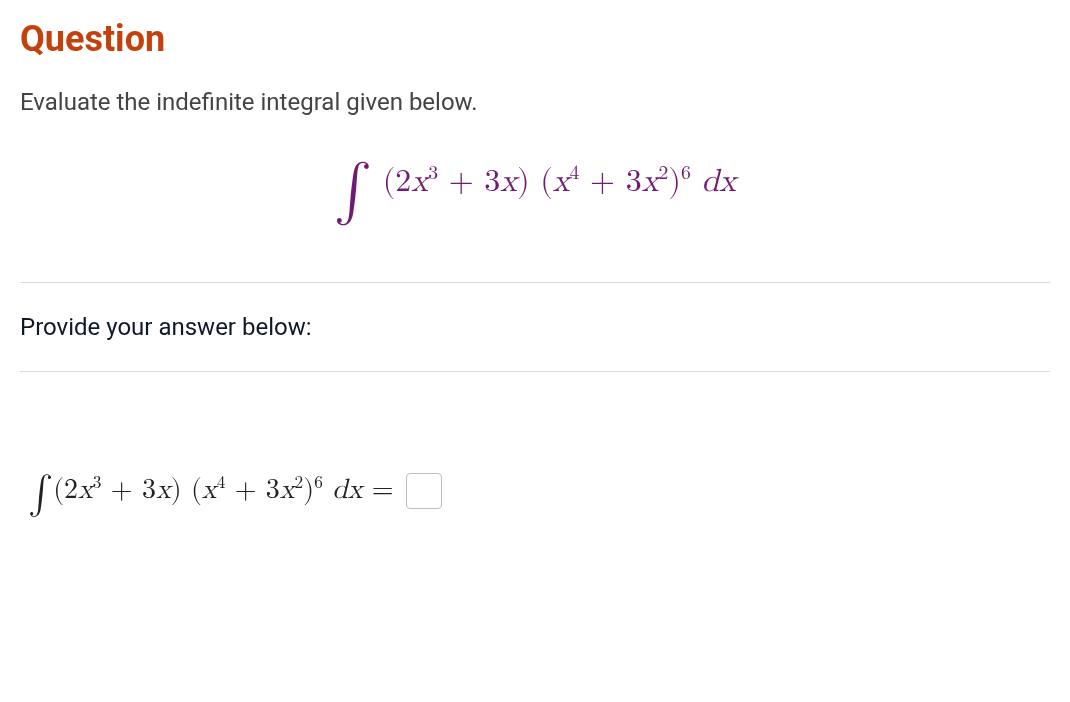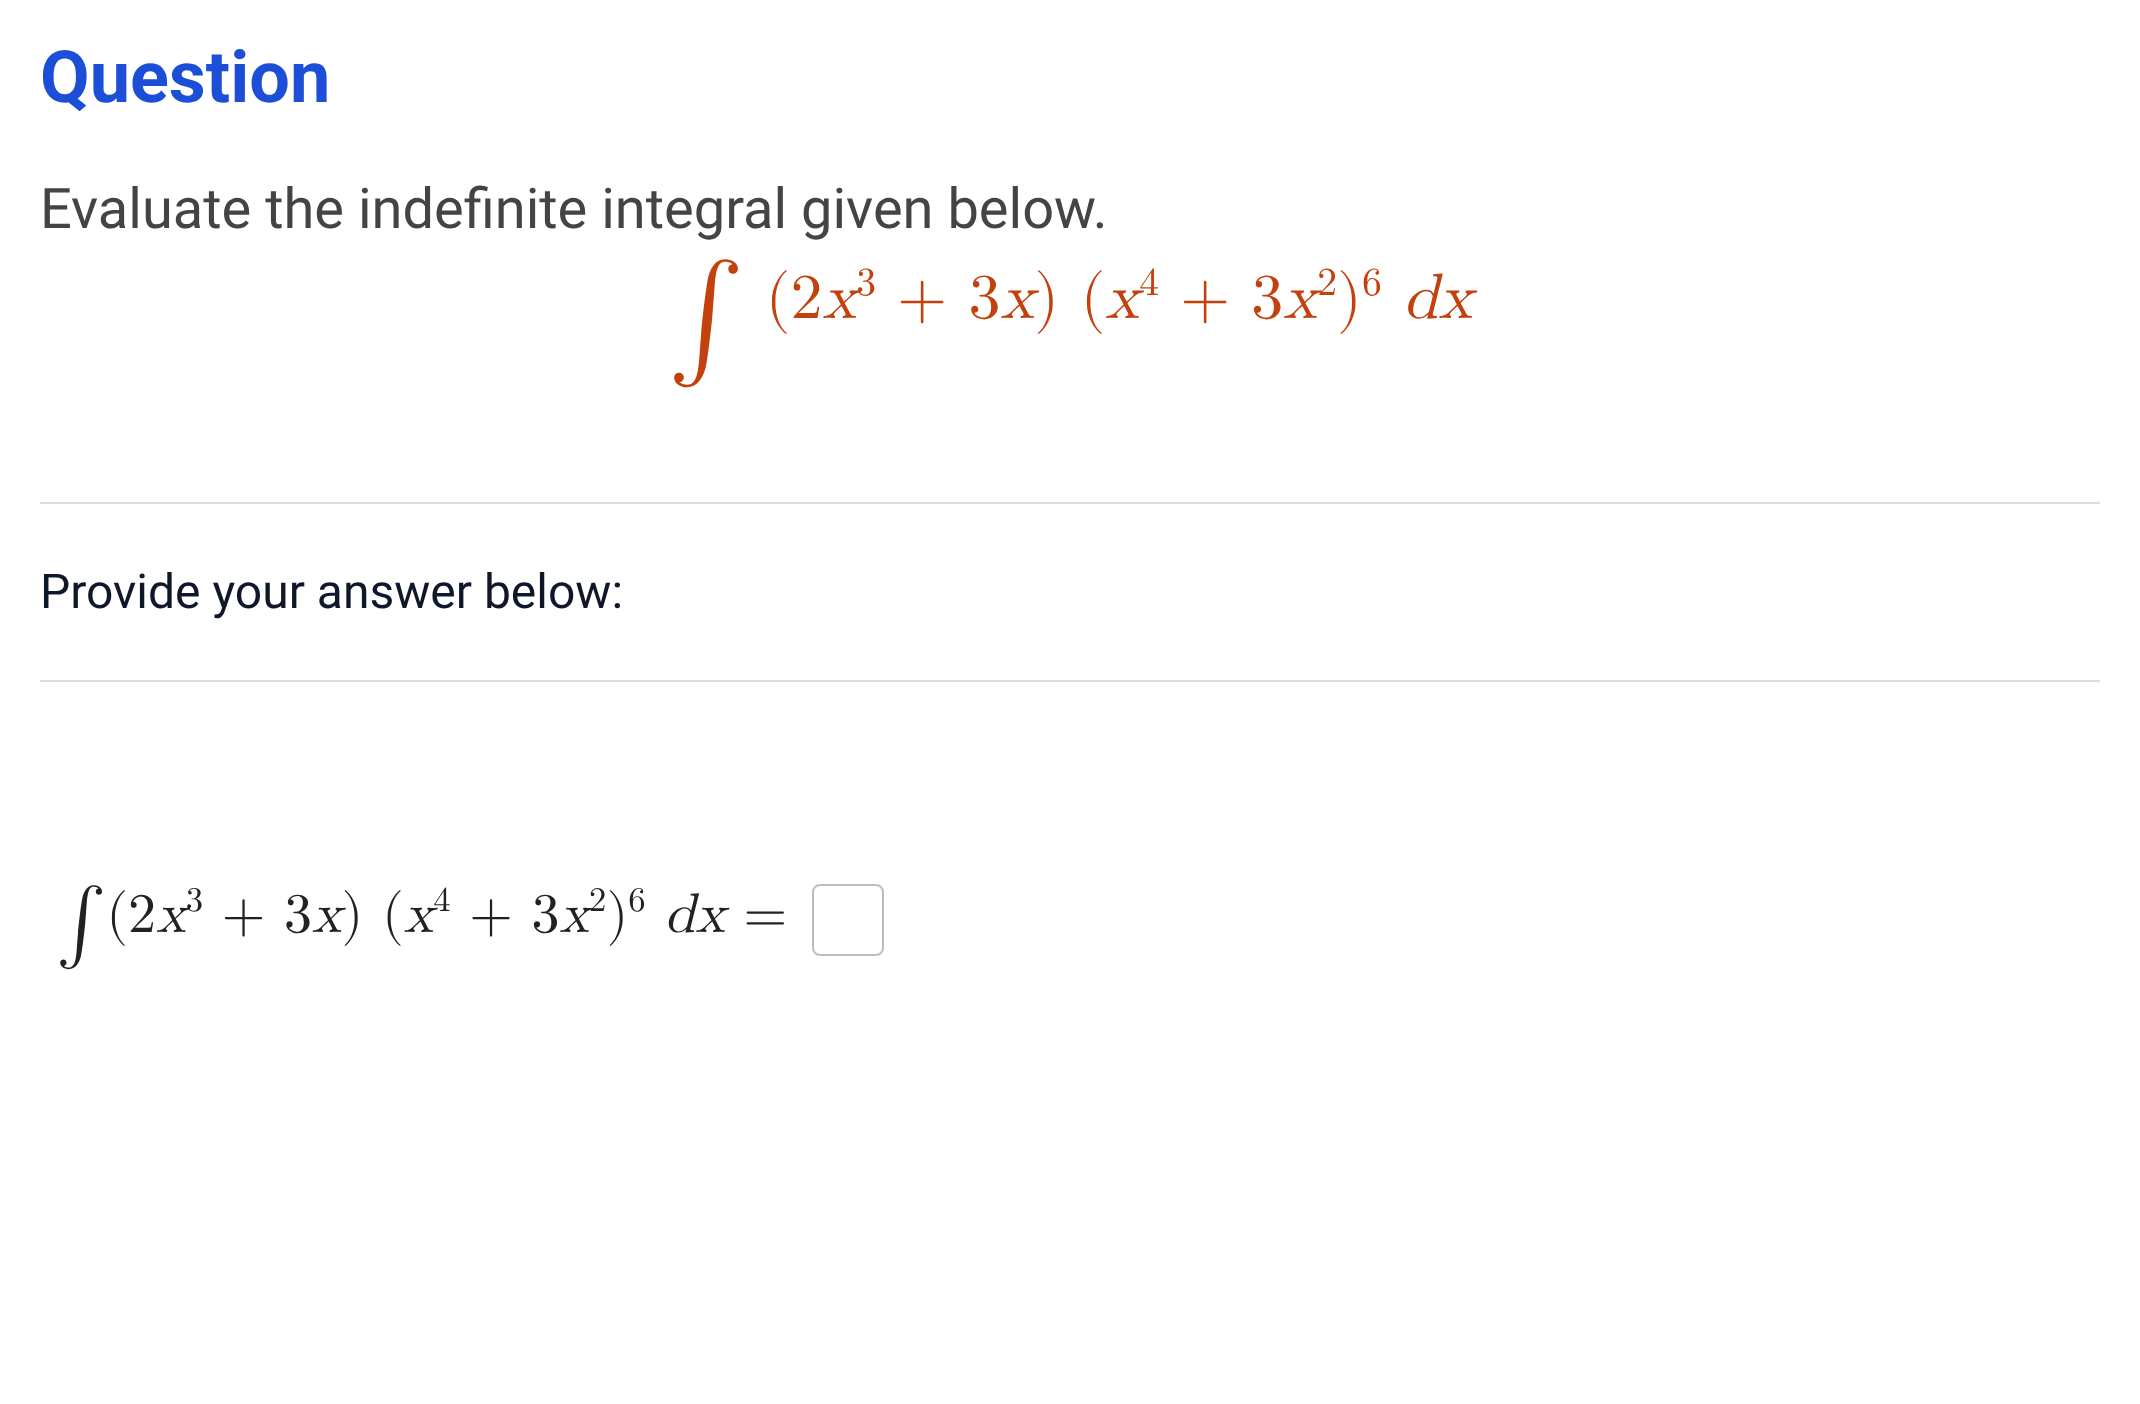--- a/index.html
+++ b/index.html
@@ -12,32 +12,33 @@
       background: #ffffff;
       color: #333333;
       width: 1070px;
       height: 702px;
       padding: 18px 20px;
       position: relative;
     }
     .question-heading {
       font-size: 36px;
       font-weight: 700;
-      color: #1d4ed8;
+      color: #c2410c;
       margin-bottom: 28px;
     }
     .question-prompt {
-      font-size: 28px;
+      font-size: 24px;
       color: #444444;
+      margin-bottom: 36px;
     }
     .integral-display {
       text-align: center;
       font-family: "Cambria Math", "Latin Modern Math", "STIX Two Math", "Times New Roman", serif;
       font-size: 32px;
-      color: #c2410c;
+      color: #701a75;
       margin-bottom: 48px;
       padding: 10px 0 20px 0;
     }
     .hr-line {
       border: none;
       border-top: 1px solid #dcdcdc;
     }
     .provide-label {
       font-size: 24px;
       color: #0f172a;

